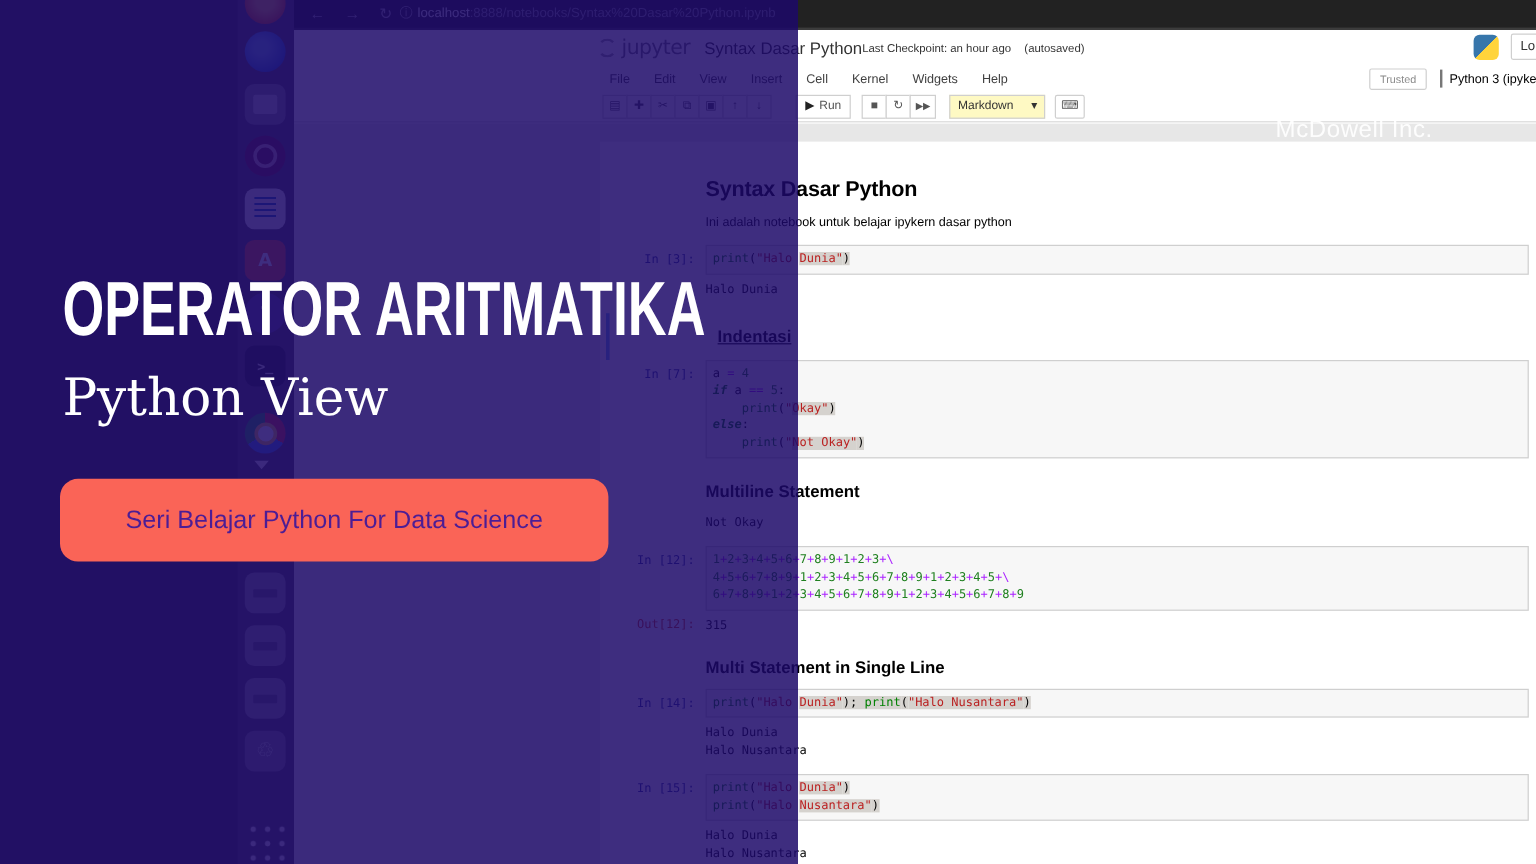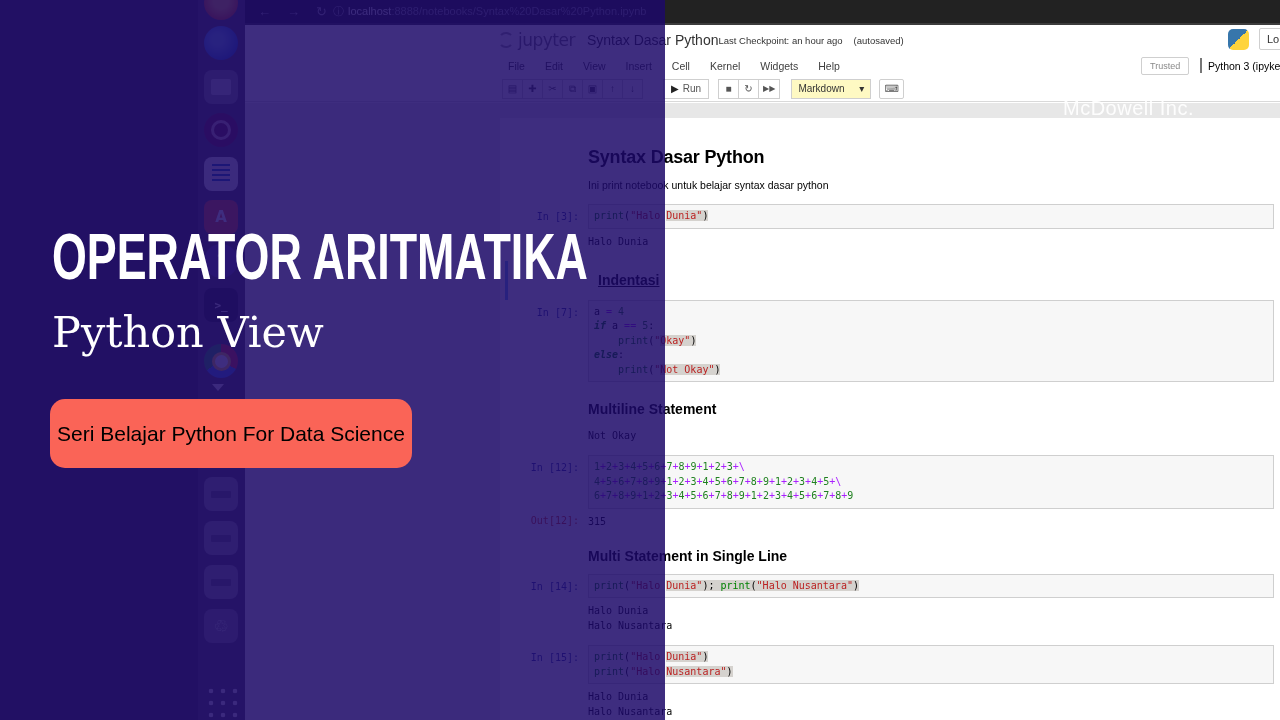--- a/index.html
+++ b/index.html
@@ -94,22 +94,22 @@
   .tk-fn { color: #008000; } .tk-kw { color: #008000; font-weight: bold; font-style: italic; } .tk-str { color: #BA2121; }
   .tk-num { color: #208020; } .tk-op { color: #AA22FF; } .tk-pl { color: #000; }
   .hl { background: #d5d2ce; }
 
   
   .overlay { position: absolute; left: 0; top: 0; width: 665px; height: 720px;
              background: rgba(28,8,105,.85); }
   .ov-title { position: absolute; left: 52px; top: 224px; font: bold 64px/66px "Liberation Sans","DejaVu Sans",sans-serif;
               color: #fff; white-space: nowrap; transform: scaleX(.70); transform-origin: left center; letter-spacing: 0; }
   .ov-sub { position: absolute; left: 52px; top: 304px; font: 400 43px/56px "DejaVu Serif","Liberation Serif",serif; color: #fff; }
-  .ov-badge { position: absolute; left: 50px; top: 399px; width: 362px; height: 69px; border-radius: 15px;
-              background: #fa6457; color: #000000; font-size: 21px; display: flex; align-items: center; justify-content: center; }
+  .ov-badge { position: absolute; left: 50px; top: 399px; width: 457px; height: 69px; border-radius: 15px;
+              background: #fa6457; color: #4c1d95; font-size: 21px; display: flex; align-items: center; justify-content: center; }
 </style>
 </head>
 <body>
 
 <div class="stage">
 
   <div class="desktop">
     <div class="dock-rail"></div>
     <div id="dock-items">
         <div class="dock-ic ic-firefox" style="top: -14px;"></div>
@@ -195,21 +195,21 @@
 
     <div class="nb-area">
       <div class="watermark">McDowell Inc.</div>
       <div class="nb-sheet" id="nb-sheet">
           <div class="nb-cell cell-h1">
             <div class="prompt"></div>
             <h1>Syntax Dasar Python</h1>
           </div>
           <div class="nb-cell cell-p">
             <div class="prompt"></div>
-            <p>Ini print notebook untuk belajar syntax dasar python</p>
+            <p>Ini adalah notebook untuk belajar ipykern dasar python</p>
           </div>
           <div class="nb-cell cell-code">
             <div class="prompt">In [3]:</div>
             <div class="input">
               <pre><span class="tk-fn">print</span><span class="tk-pl">(</span><span class="tk-str">"Halo </span><span class="tk-str hl">Dunia"</span><span class="tk-pl hl">)</span></pre>
             </div>
           </div>
           <div class="nb-cell outrow cell-out">
             <div class="prompt"></div>
             <pre class="outtext">Halo Dunia</pre>

